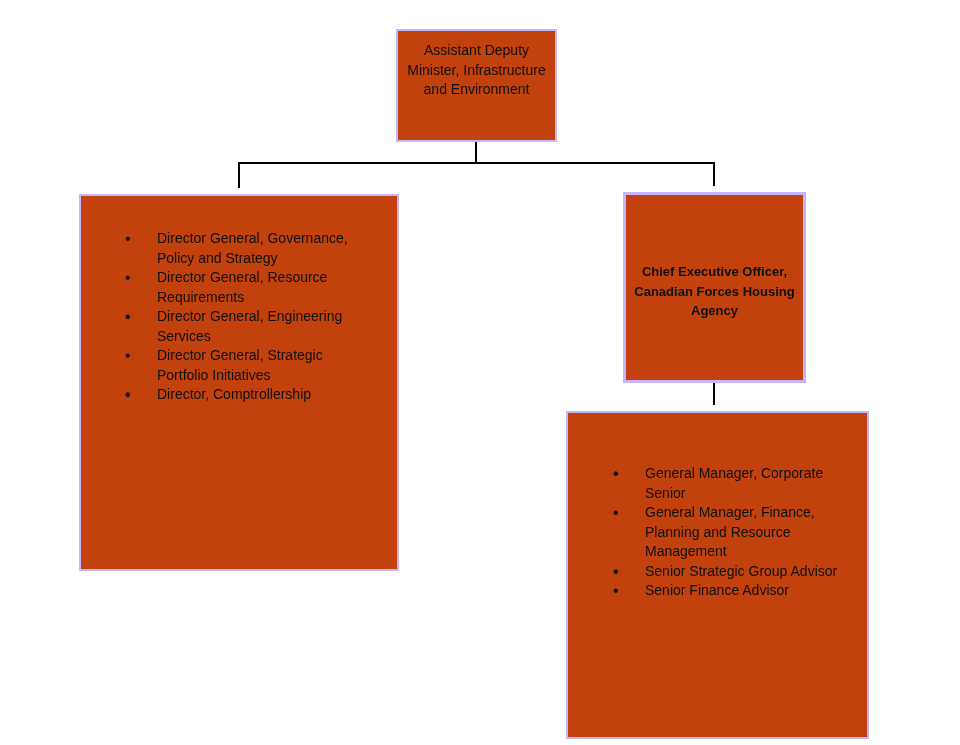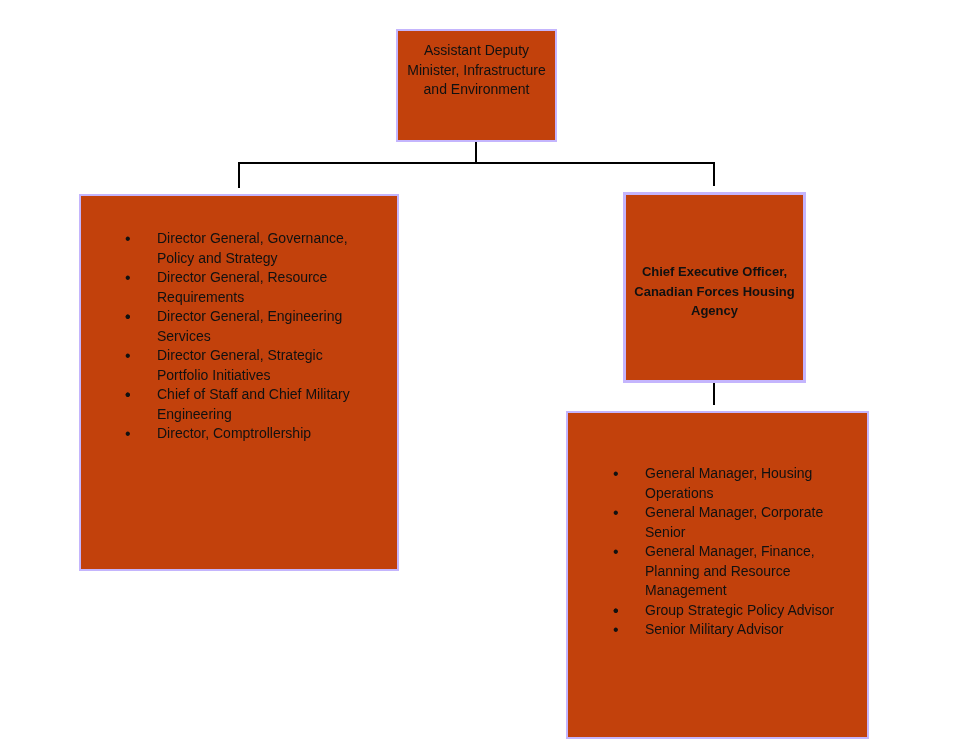--- a/index.html
+++ b/index.html
@@ -35,31 +35,31 @@
 </div>
 
 <div class="box left-box">
   <ul class="items">
     <li><span class="bullet">•</span><span>Director General, Governance, Policy and Strategy</span></li>
     <li><span class="bullet">•</span><span>Director General, Resource Requirements</span></li>
     <li><span class="bullet">•</span></li>
     <li><span class="bullet">•</span><span>Director General, Engineering Services</span></li>
     <li><span class="bullet">•</span><span>Director General, Strategic Portfolio Initiatives</span></li>
     <li><span class="bullet">•</span></li>
-    <li><span class="bullet">•</span><span>Chief of Staff and Chief Military Engineering</span></li>
+    <li><span class="bullet">•</span></li>
     <li><span class="bullet">•</span><span>Director, Comptrollership</span></li>
   </ul>
 </div>
 
 <div class="box ceo-box">
   <div class="title">Chief Executive Officer, Canadian Forces Housing Agency</div>
 </div>
 
 <div class="box right-box">
   <ul class="items">
-    <li><span class="bullet">•</span><span>General Manager, Housing Operations</span></li>
+    <li><span class="bullet">•</span></li>
     <li><span class="bullet">•</span><span>General Manager, Corporate Senior</span></li>
     <li><span class="bullet">•</span><span>General Manager, Finance, Planning and Resource Management</span></li>
     <li><span class="bullet">•</span></li>
-    <li><span class="bullet">•</span><span>Group Strategic Policy Advisor</span></li>
-    <li><span class="bullet">•</span><span>Senior Military Advisor</span></li>
+    <li><span class="bullet">•</span><span>Senior Strategic Group Advisor</span></li>
+    <li><span class="bullet">•</span><span>Senior Finance Advisor</span></li>
   </ul>
 </div>
 
 </body></html>

